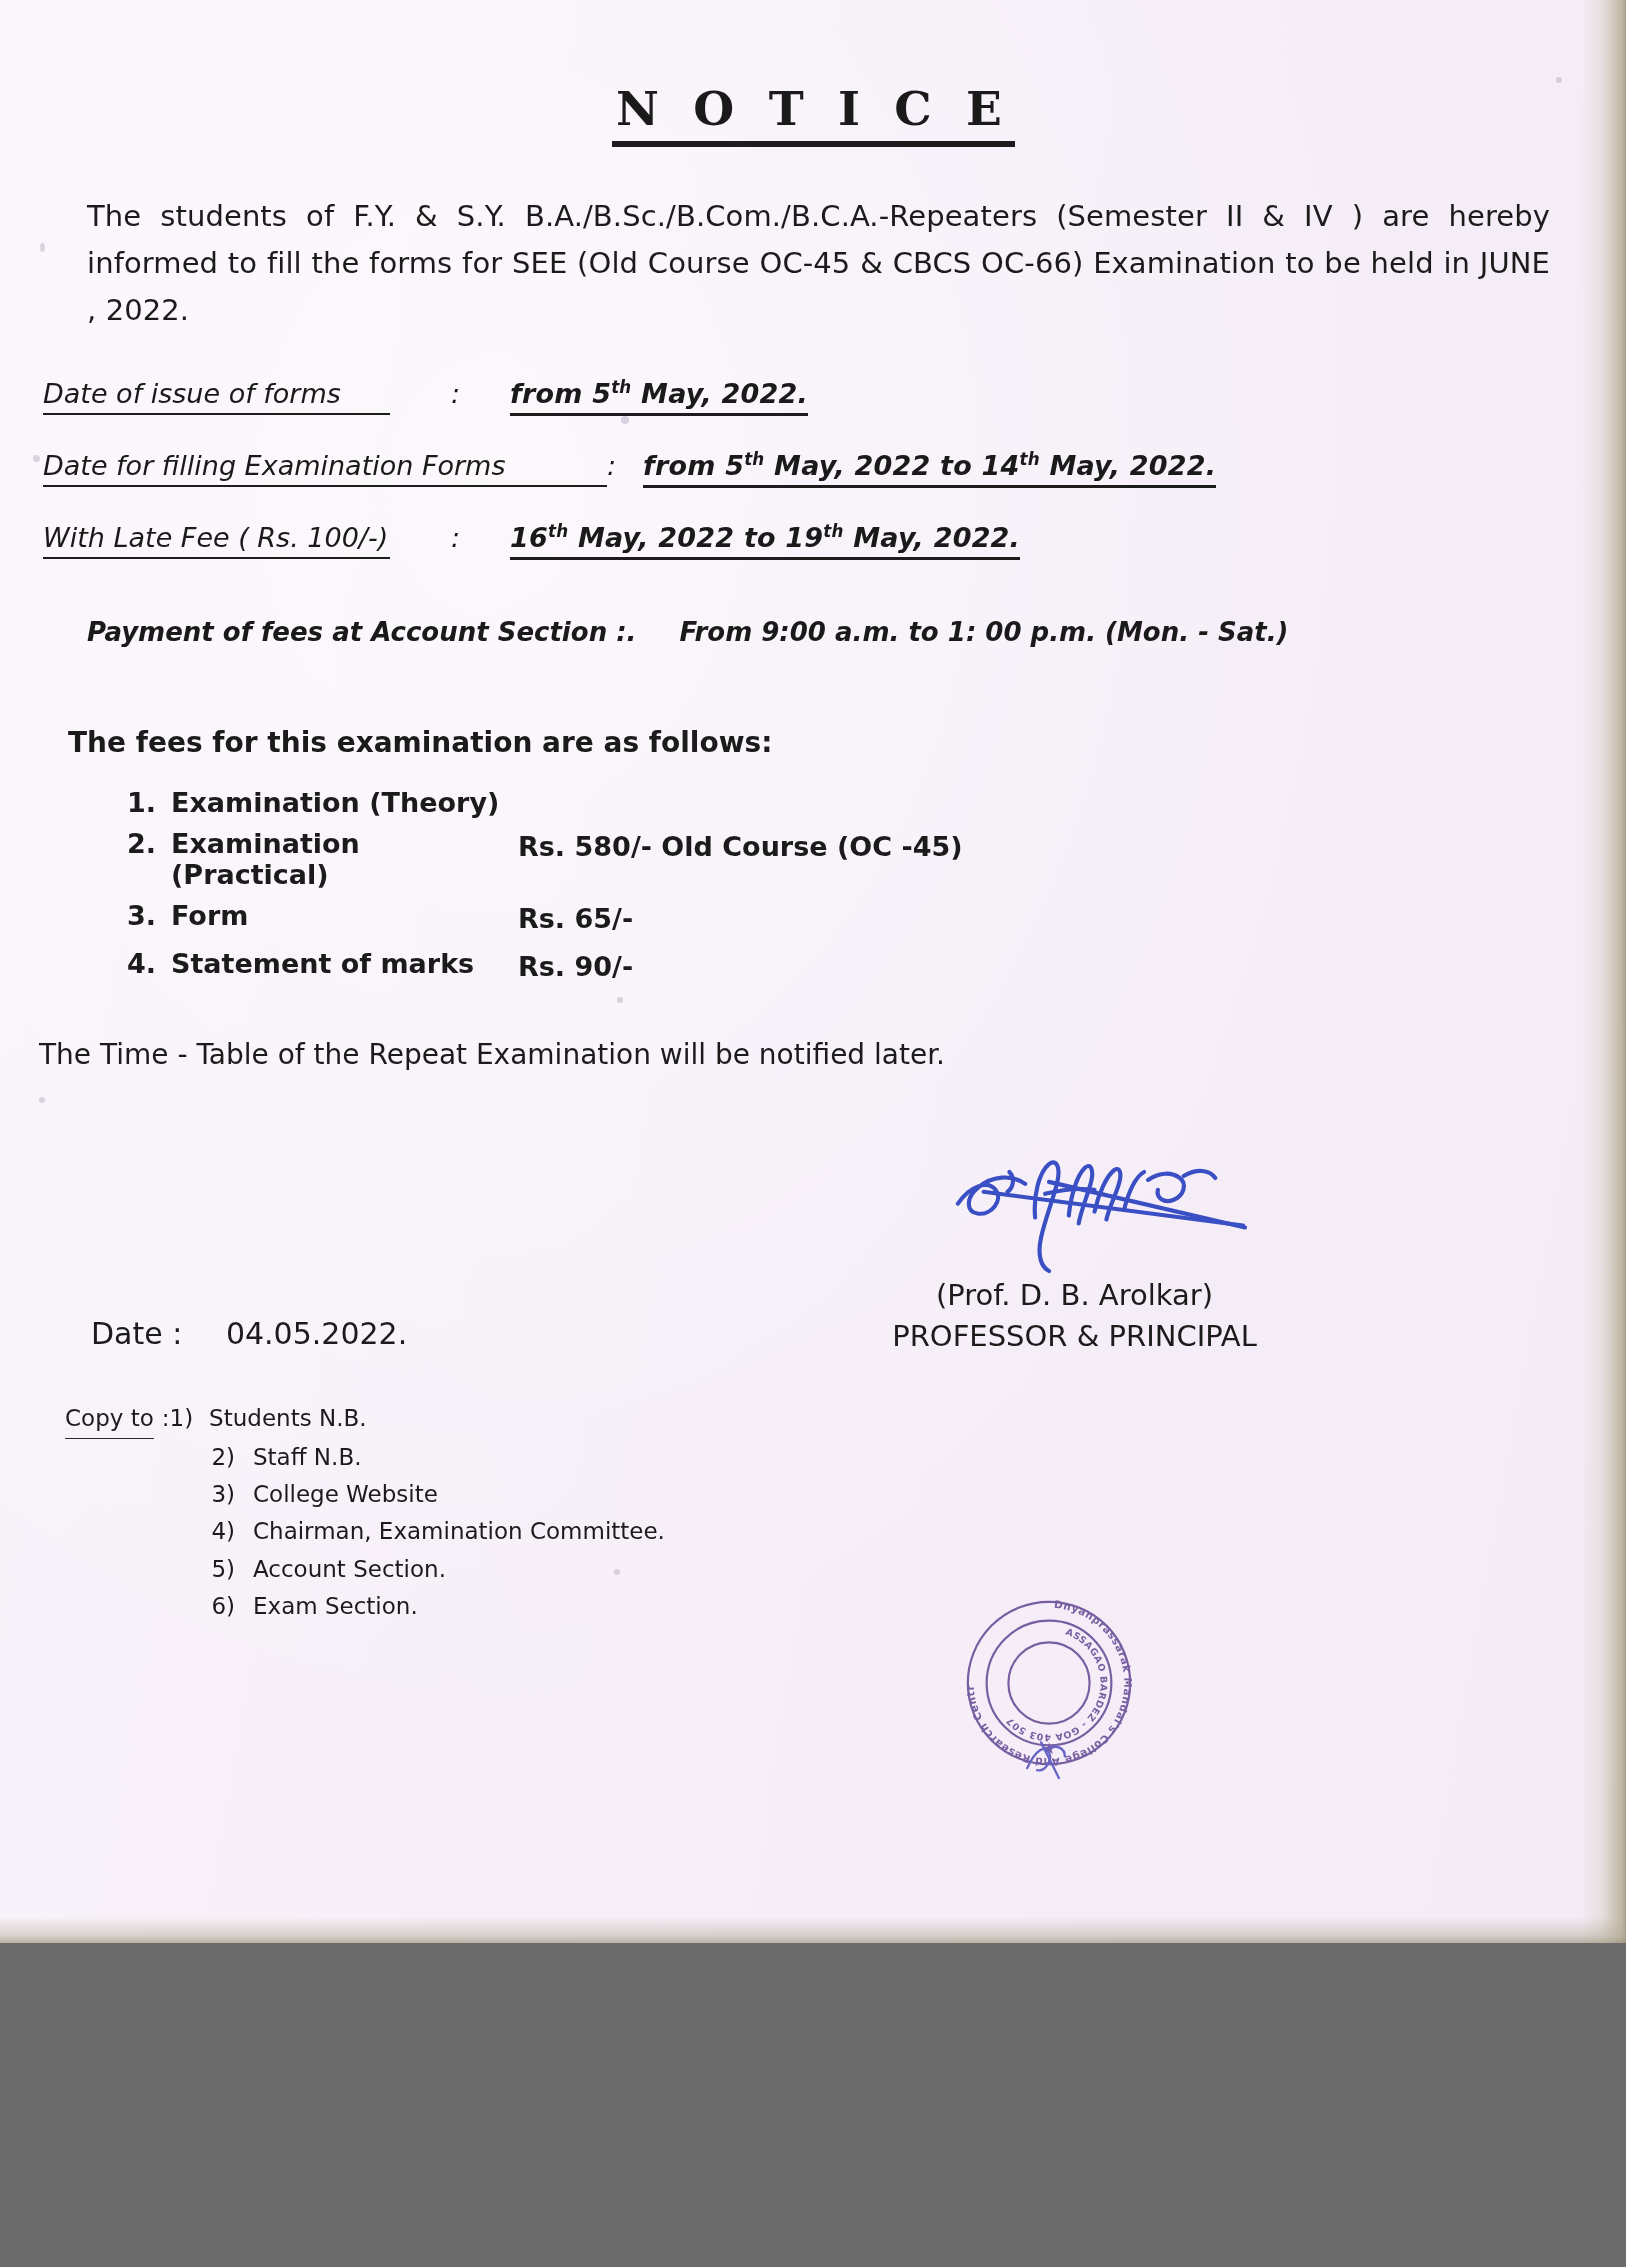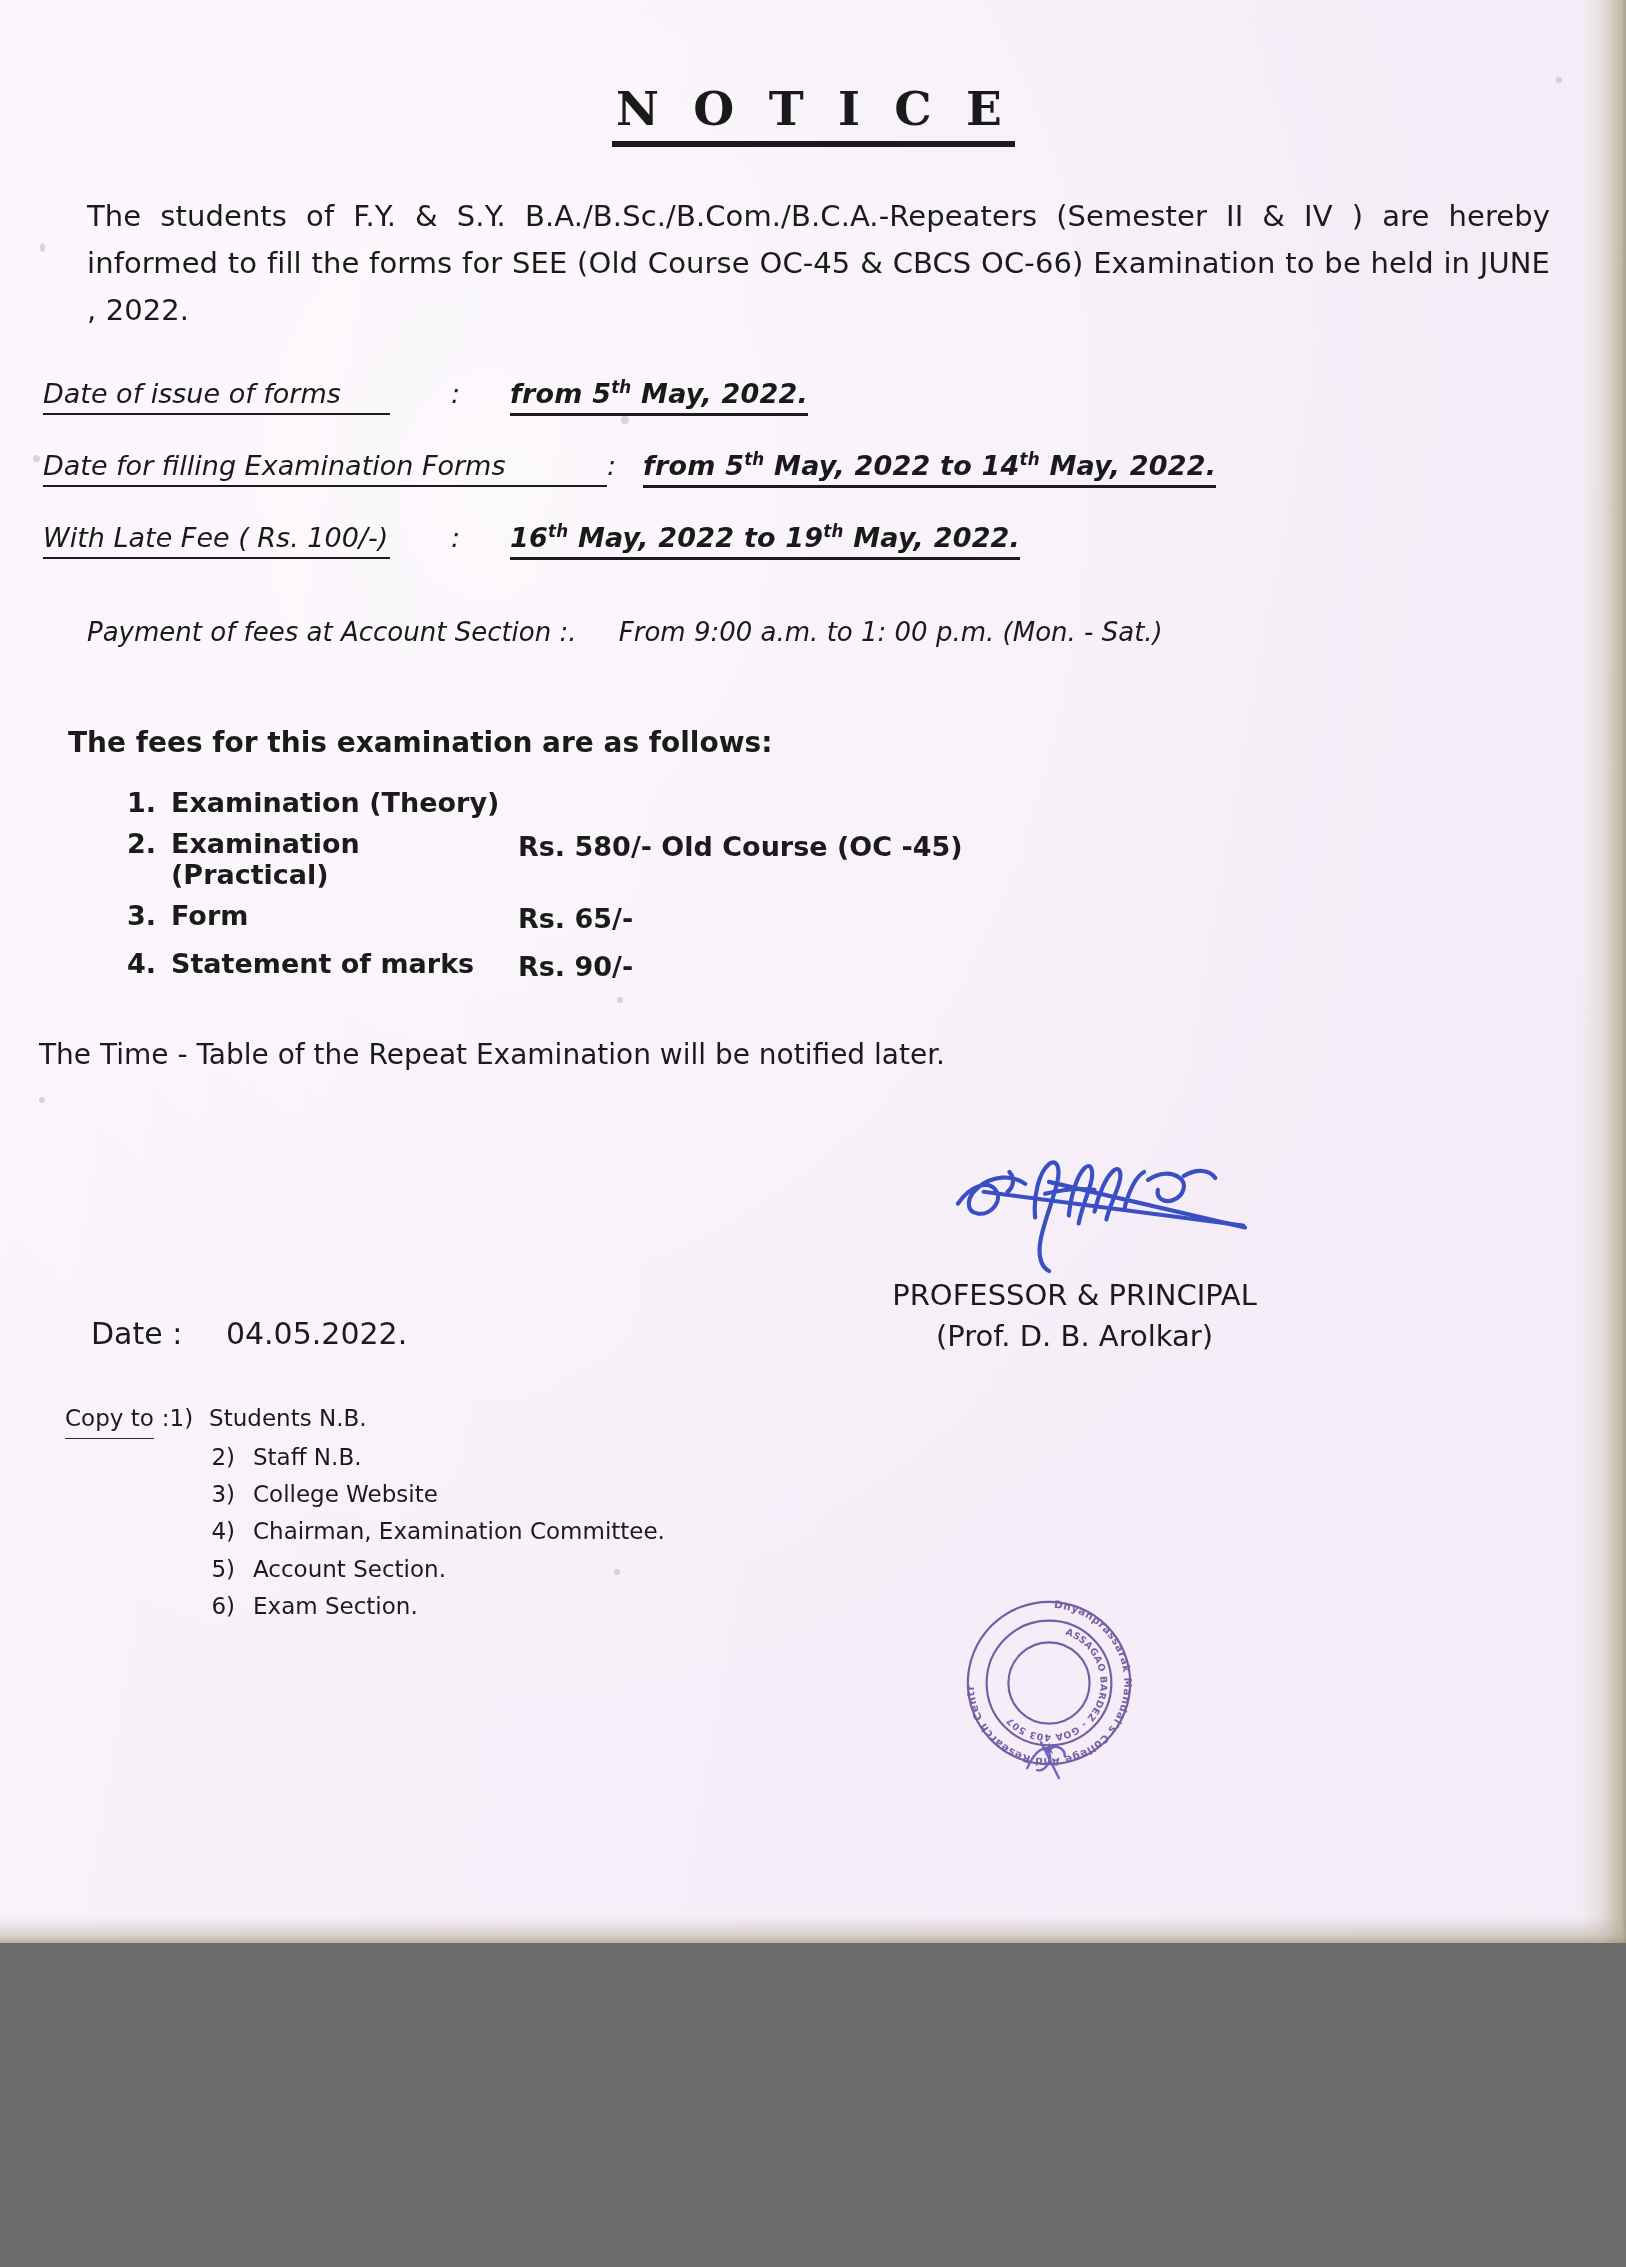--- a/index.html
+++ b/index.html
@@ -116,20 +116,21 @@
   .row-filling .lbl    { width: 564px; }
   .row-filling .colon  { width: 36px; }
   .row-late .lbl       { width: 347px; }
   .row-late .colon     { width: 59px; text-align: left; padding-left: 61px; }
 
   .payment-line {
     padding-left: 87px;
     margin-top: 57px;
     font-style: italic;
     font-size: 26px;
+    font-weight: bold;
   }
   .payment-line .pay-lbl { }
   .payment-line .pay-val { margin-left: 34px; }
 
   
   .fees-heading {
     padding-left: 68px;
     margin-top: 79px;
     font-size: 28px;
     font-weight: 700;
@@ -339,22 +340,22 @@
           <path d="M146,66 C150,48 158,30 166,24 C172,20 174,28 170,40 C166,52 160,64 158,74"></path>
           <path d="M176,64 C180,46 188,30 196,26"></path>
           <path d="M200,34 C212,26 224,26 232,32 C240,38 236,50 226,54 C216,58 208,52 210,44"></path>
           <path d="M236,30 C250,22 262,24 268,32"></path>
           <path d="M100,36 L298,82"></path>
           <path d="M34,46 L296,80"></path>
         </g>
       </svg>
 
       <div class="sign-names">
+        <div>(Prof. D. B. Arolkar)</div>
         <div>PROFESSOR &amp; PRINCIPAL</div>
-        <div>(Prof. D. B. Arolkar)</div>
       </div>
 
       <div class="date-stamp">
         <span class="d-lbl">Date :</span>
         <span>04.05.2022.</span>
       </div>
     </div>
 
     <div class="copyto">
       <div class="copy-row copyto-first">

